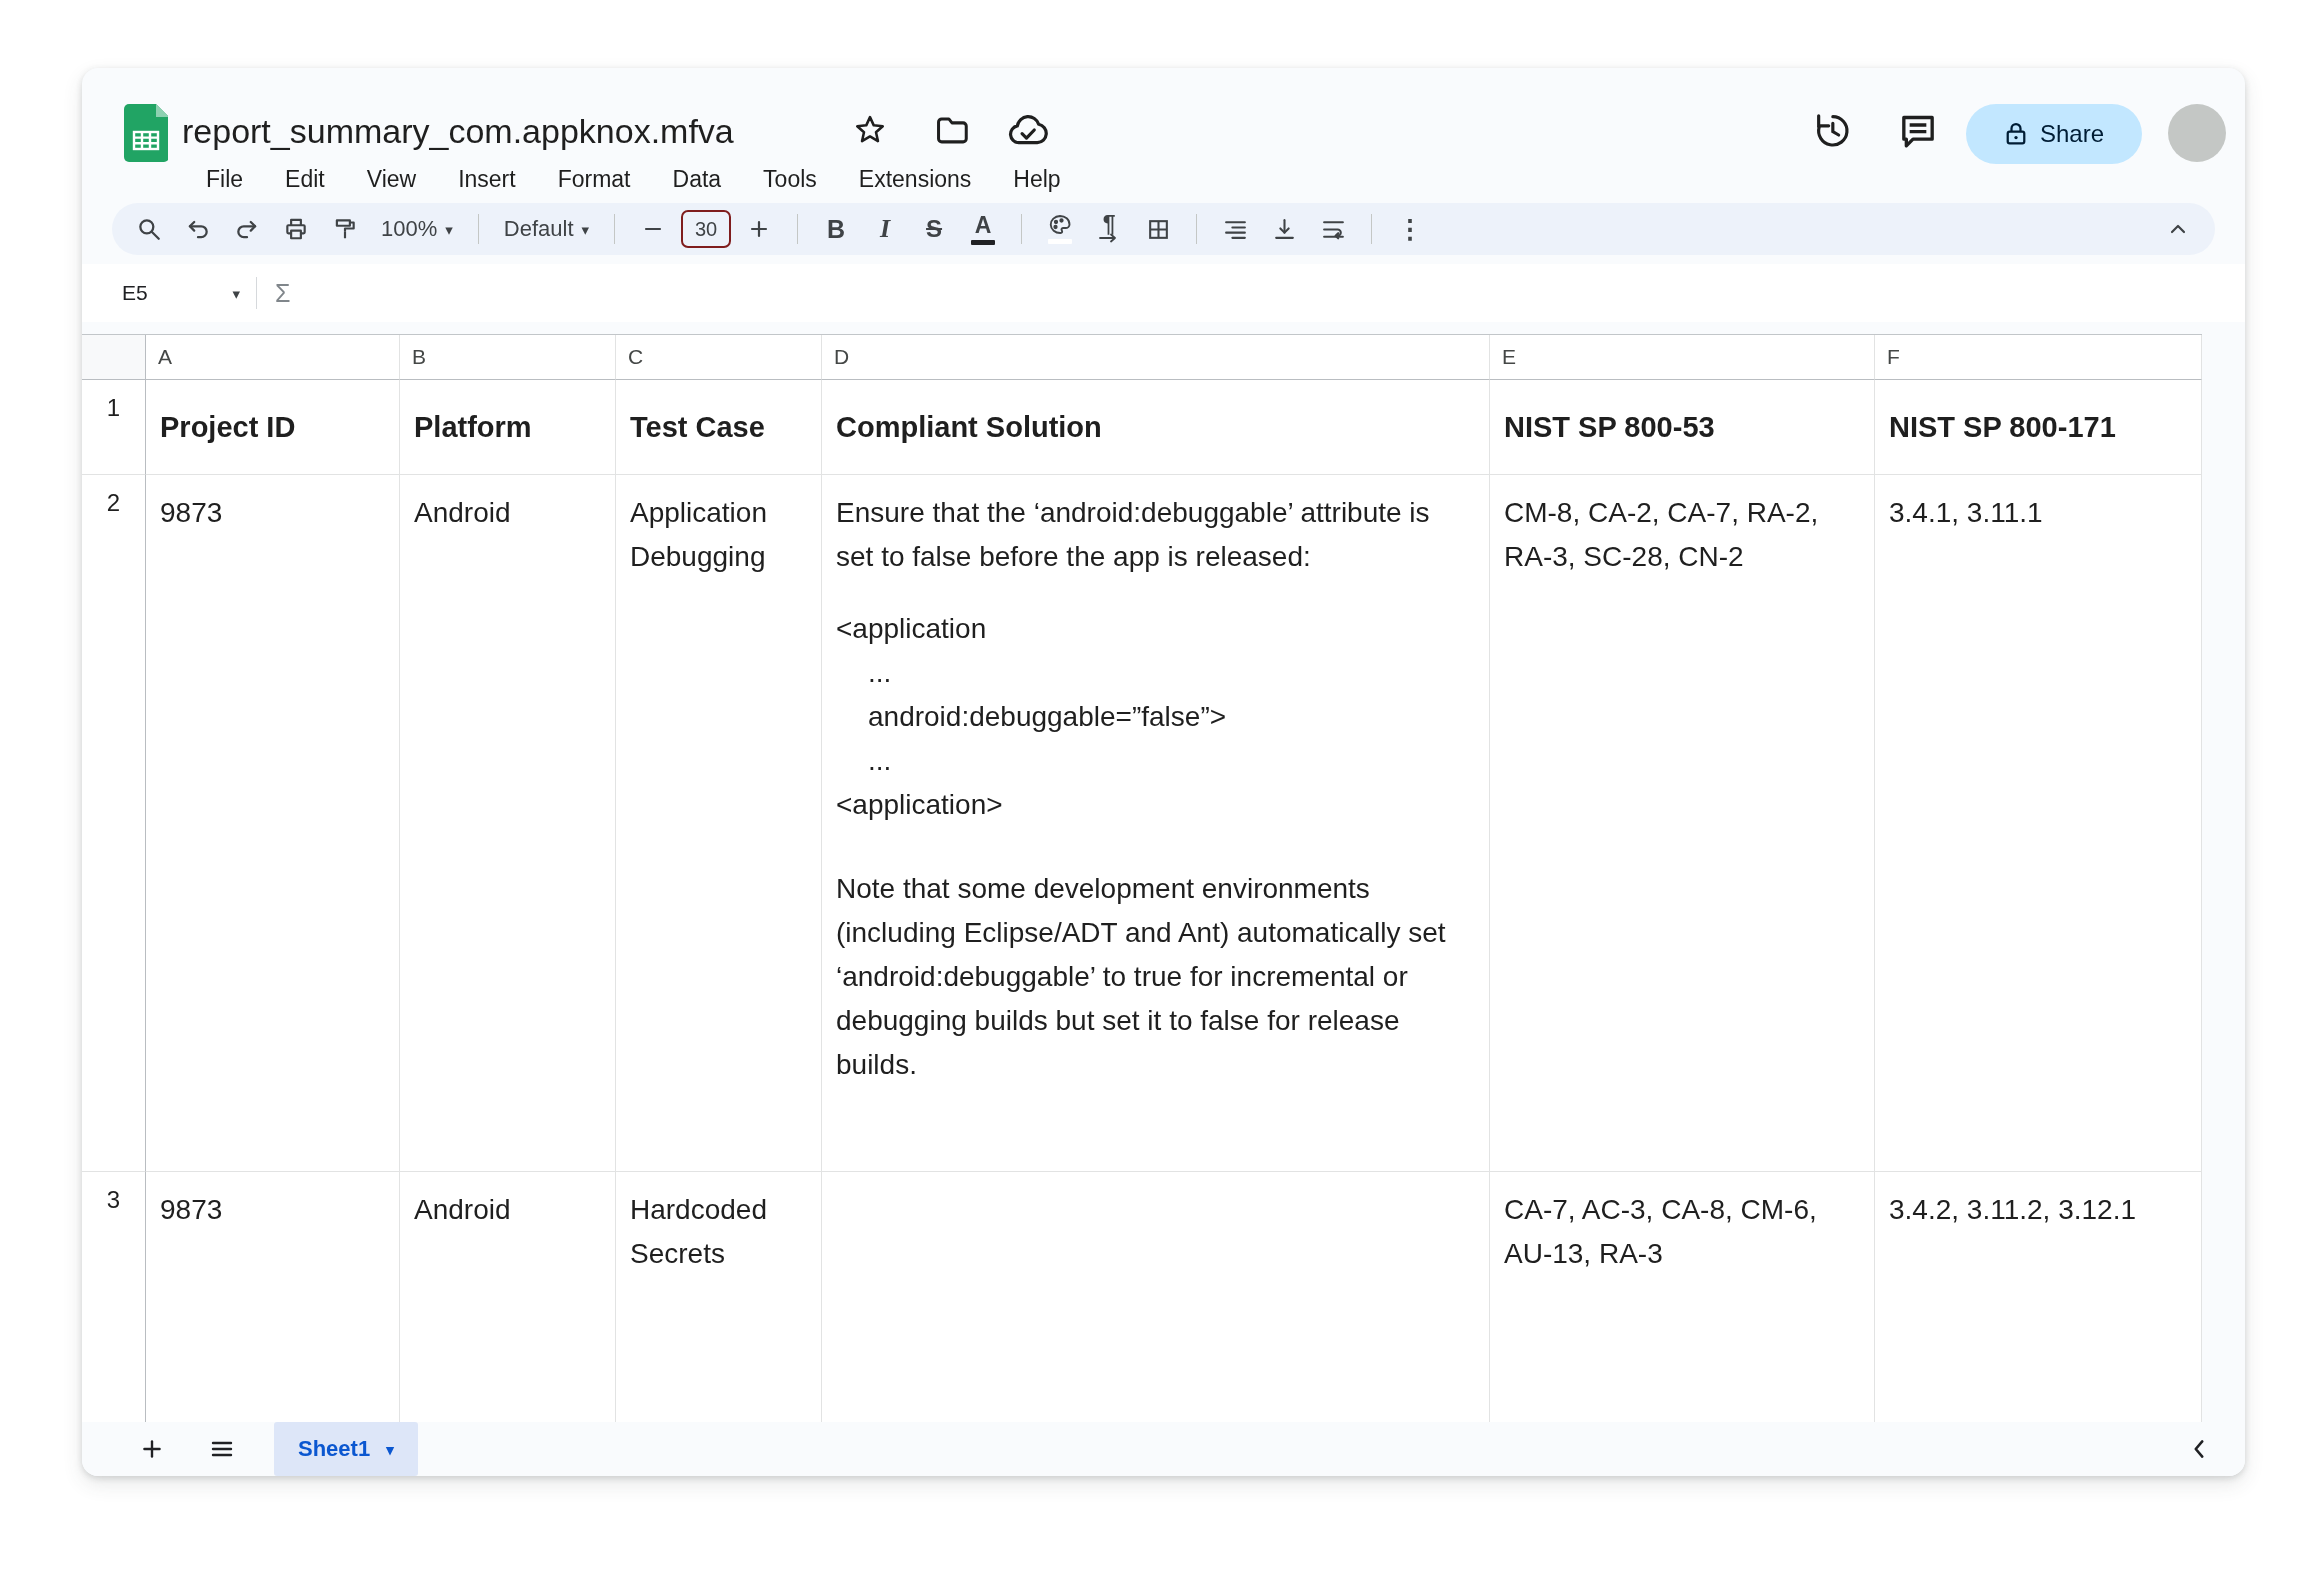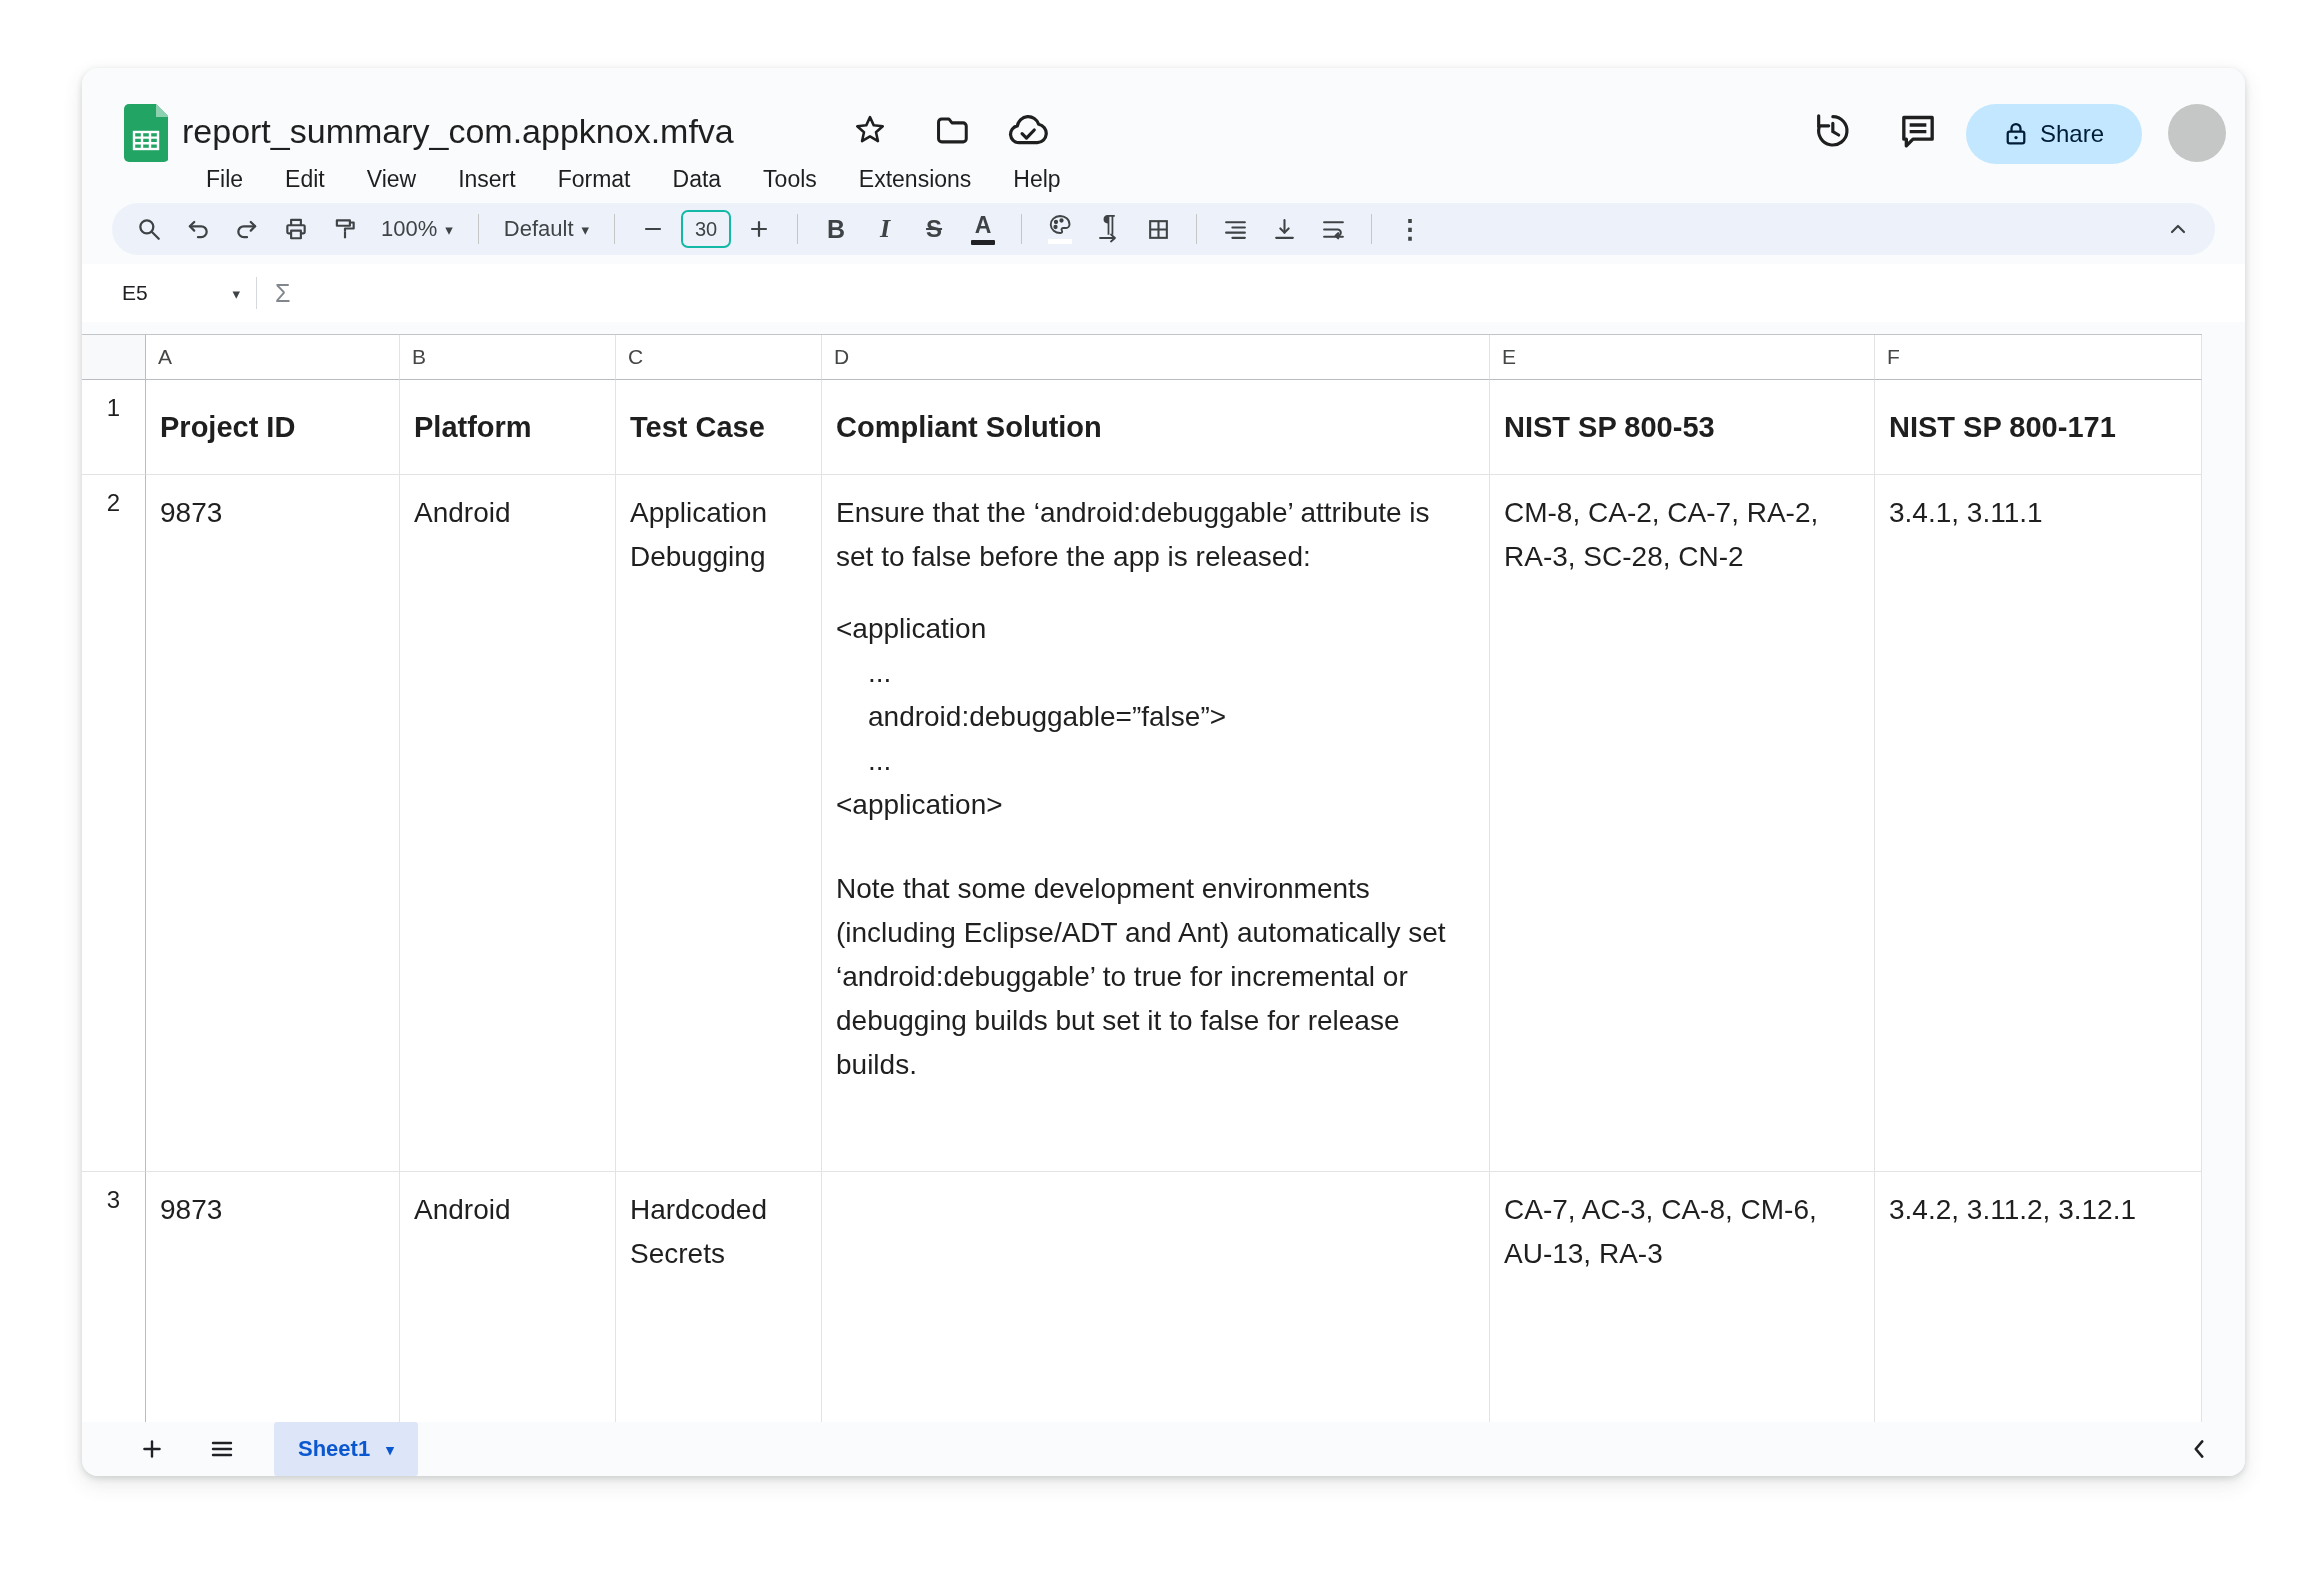--- a/index.html
+++ b/index.html
@@ -18,21 +18,21 @@
   
   .menubar{position:absolute;top:94px;left:104px;display:flex;gap:26px;font-size:23px;color:#1f1f1f;margin-left:12px;}
   .menubar span{padding:4px 8px;border-radius:8px;}
   
   .toolbar{position:absolute;top:135px;left:30px;width:2103px;height:52px;border-radius:26px;background:#edf2fa;
            display:flex;align-items:center;padding:0 16px;box-sizing:border-box;gap:7px;color:#3f4346;}
   .tbtn{width:42px;height:42px;display:flex;align-items:center;justify-content:center;border-radius:8px;flex:0 0 auto;}
   .tsep{width:1px;height:30px;background:#c4c7c5;margin:0 10px;flex:0 0 auto;}
   .ttext{font-size:22px;color:#3f4346;display:flex;align-items:center;gap:8px;padding:0 8px;white-space:nowrap;}
   .caret{font-size:15px;color:#3f4346;line-height:1;}
-  .fontsize-box{width:46px;height:34px;border:2px solid #14b8a6;border-radius:7px;display:flex;align-items:center;justify-content:center;font-size:20px;background:transparent;}
+  .fontsize-box{width:46px;height:34px;border:2px solid #7f1d1d;border-radius:7px;display:flex;align-items:center;justify-content:center;font-size:20px;background:transparent;}
   .glyph-b{font-weight:bold;font-size:25px;}
   .glyph-i{font-style:italic;font-family:"Liberation Serif",serif;font-size:26px;font-weight:bold;}
   .glyph-s{font-size:24px;text-decoration:line-through;font-weight:bold;}
   .glyph-a{font-size:23px;font-weight:bold;line-height:1;display:flex;flex-direction:column;align-items:center;gap:3px;}
   .glyph-a .bar{width:24px;height:5px;background:#202124;border-radius:1px;}
   .glyph-fill{display:flex;flex-direction:column;align-items:center;gap:3px;}
   .glyph-fill .bar{width:24px;height:5px;background:#ffffff;border-radius:1px;}
   .glyph-para{font-size:23px;font-weight:bold;display:flex;flex-direction:column;align-items:center;line-height:.8;}
   .glyph-more{font-size:26px;font-weight:bold;}
   .tb-collapse{margin-left:auto;}

